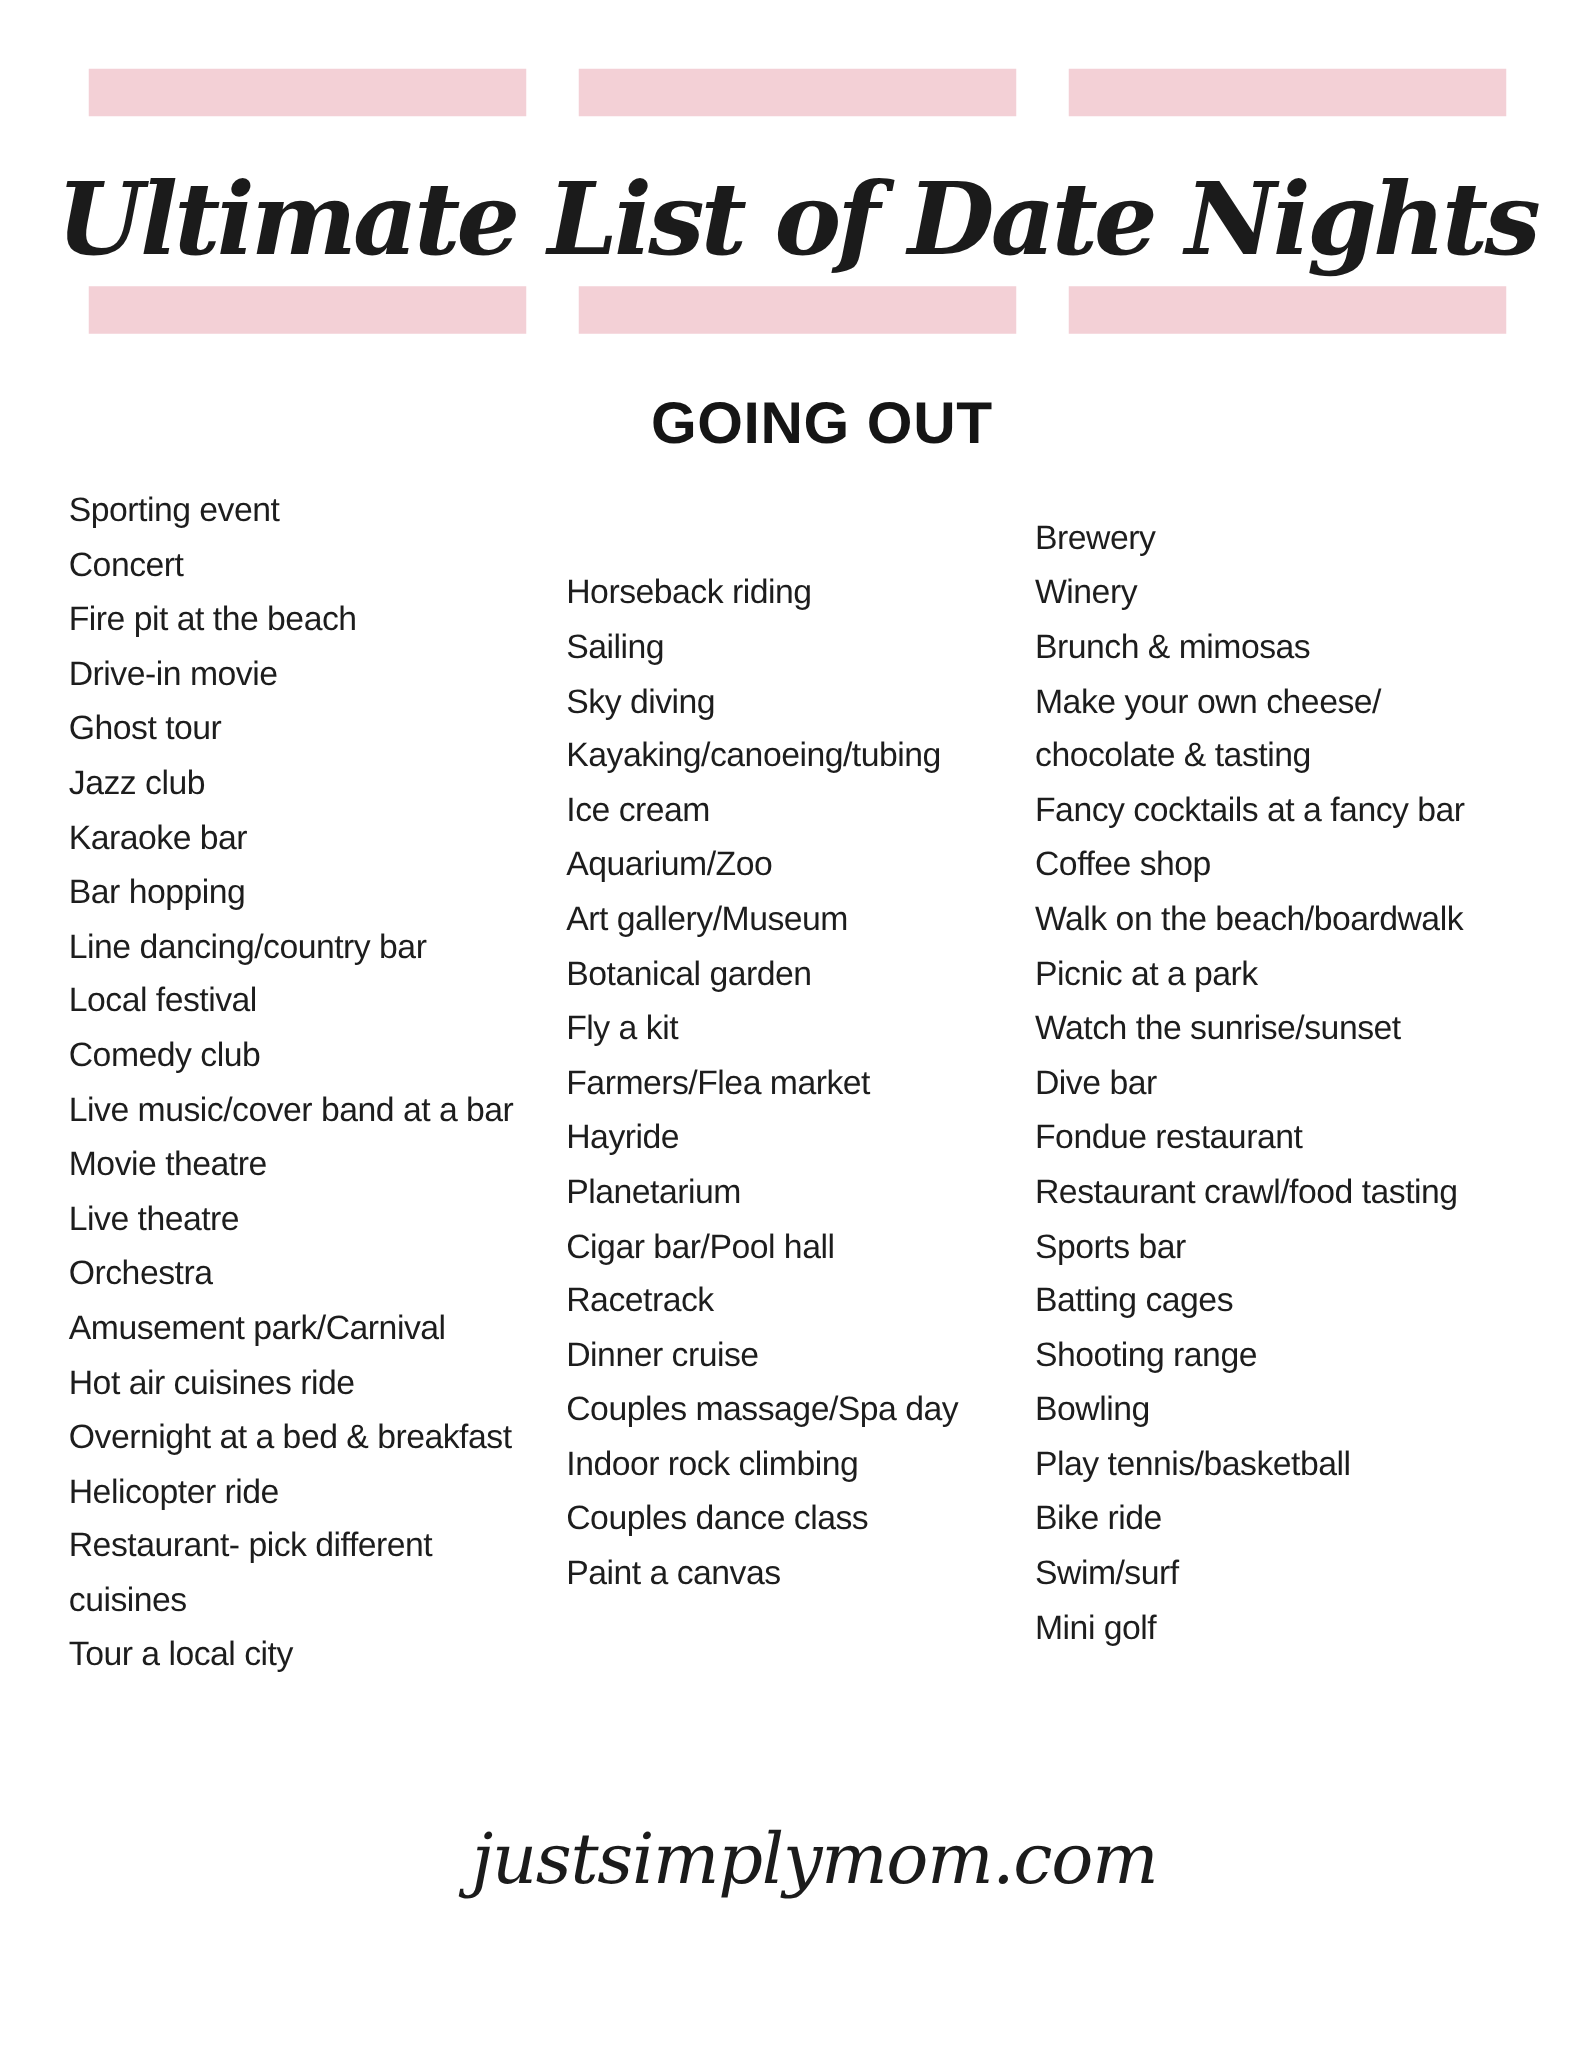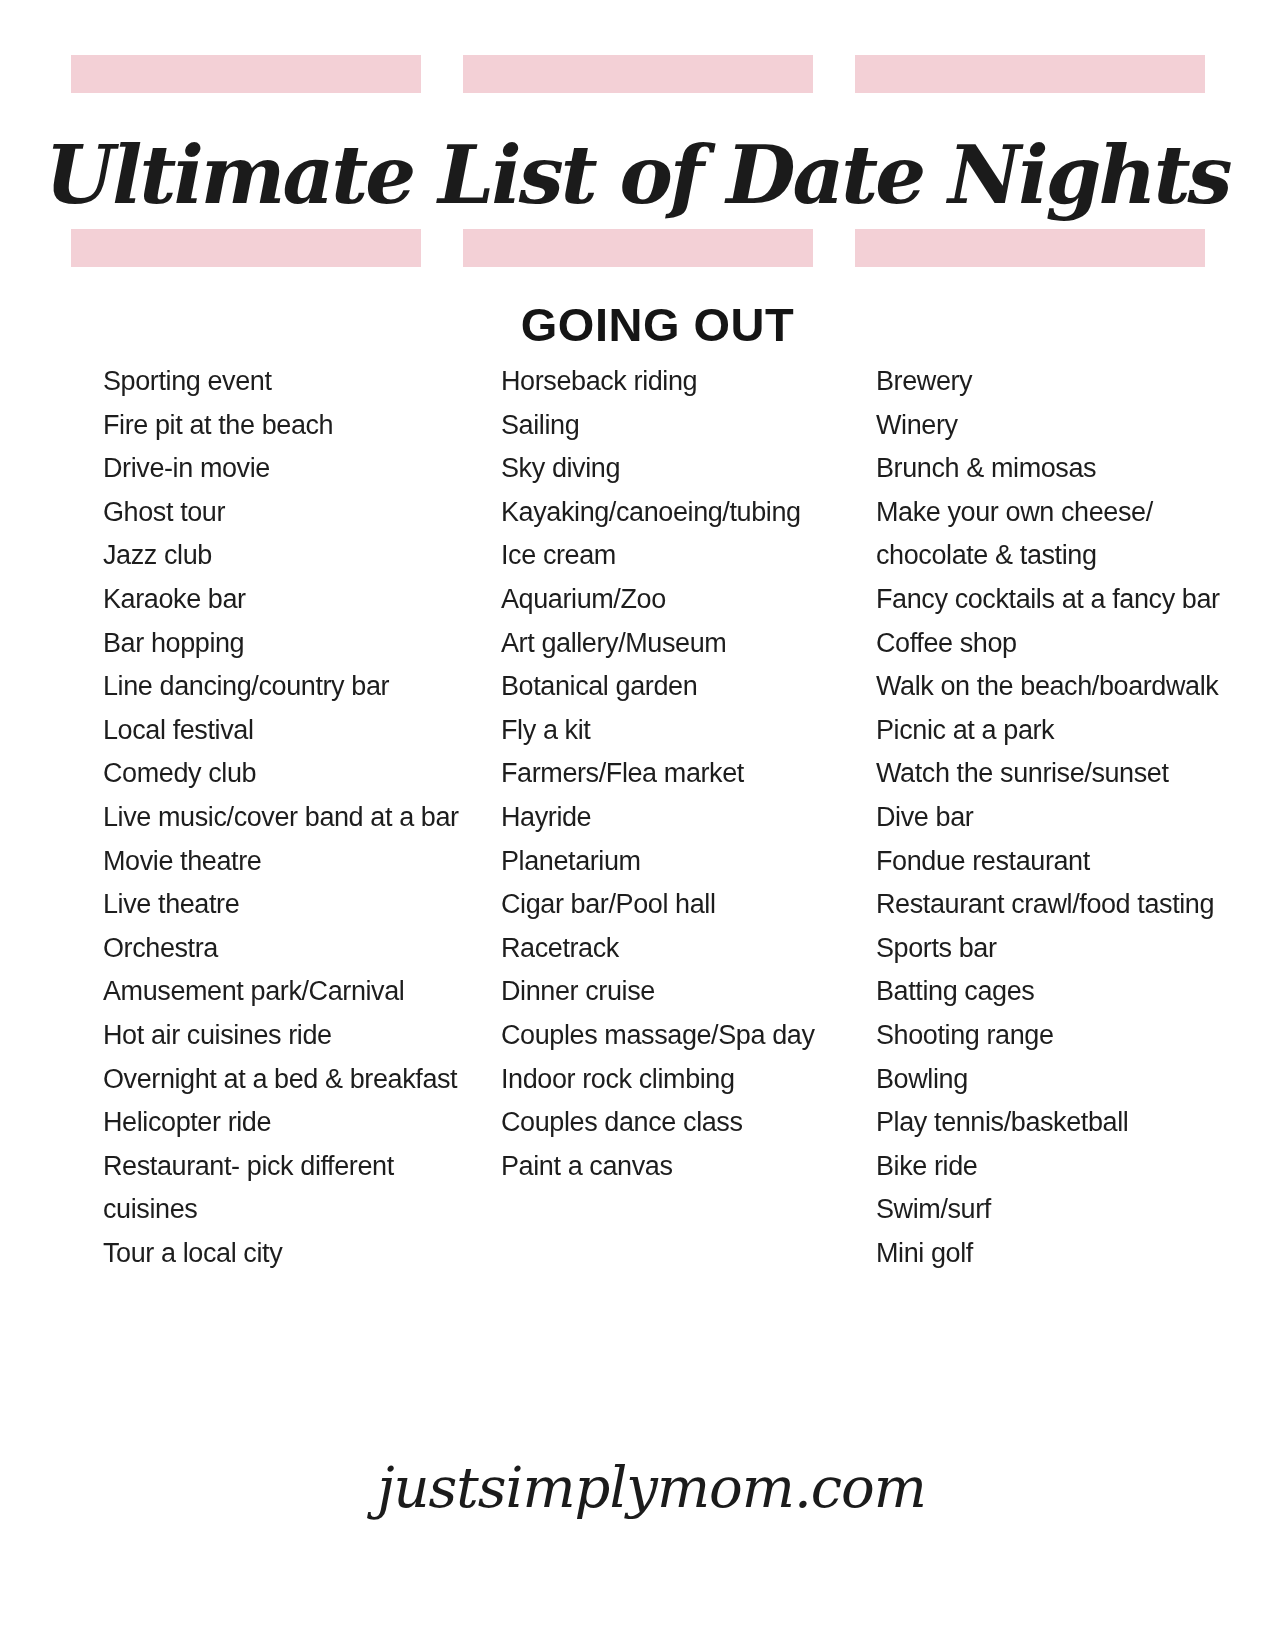--- a/index.html
+++ b/index.html
@@ -33,32 +33,33 @@
     line-height: 165px;
     text-align: center;
     font-family: "DejaVu Serif", serif;
     font-style: italic;
     font-size: 80px;
     letter-spacing: -3px;
     color: #1b1b1b;
     white-space: nowrap;
   }
   .section-heading {
-    margin-top: 30px;
+    margin-top: 43px;
     text-align: center;
     font-family: "Liberation Sans", sans-serif;
     font-size: 47px;
     letter-spacing: 0.5px;
     color: #151515;
     padding-left: 40px;
   }
   .columns {
     display: flex;
-    margin-top: 8px;
-    padding-left: 103px;
+    margin-top: 22px;
+    padding-left: 55px;
+    align-items: center;
   }
   .column {
     list-style: none;
   }
   .column.c1 { width: 398px; }
   .column.c2 { width: 375px; }
   .column.c3 { width: 396px; }
   .column li {
     font-size: 27px;
     line-height: 43.6px;
@@ -99,20 +100,21 @@
     <div class="accent-bar"></div>
   </div>
 
   <h2 class="section-heading">GOING OUT</h2>
 
   <div class="columns">
     <ul class="column c1">
 
         <li>Sporting event</li>
 
+        <li>Concert</li>
 
         <li>Fire pit at the beach</li>
 
         <li>Drive-in movie</li>
 
         <li>Ghost tour</li>
 
         <li>Jazz club</li>
 
         <li>Karaoke bar</li>

